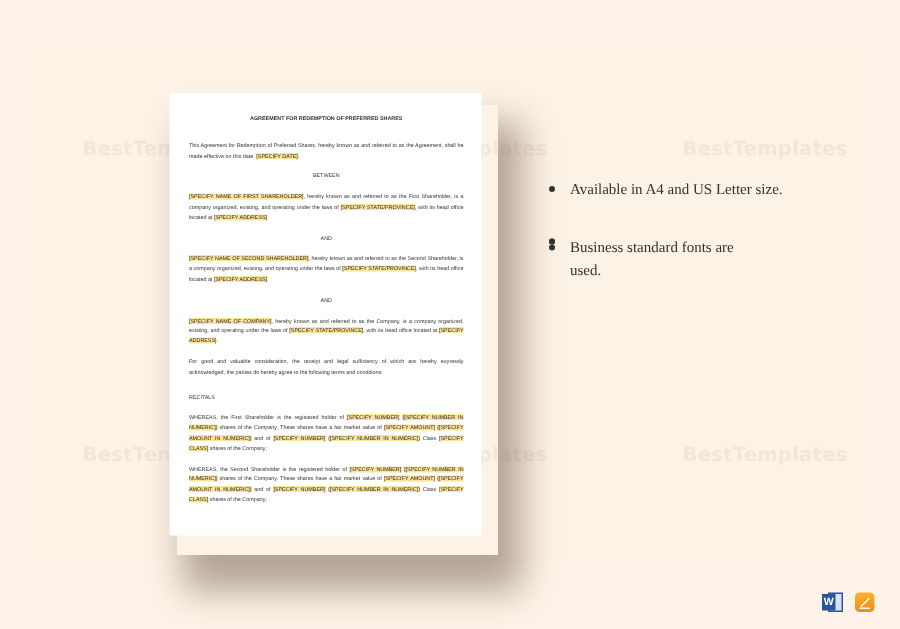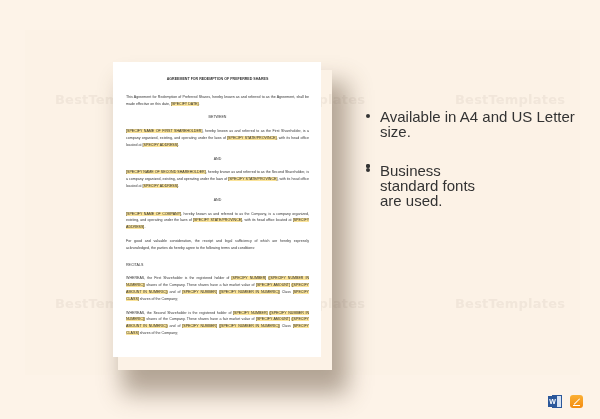--- a/index.html
+++ b/index.html
@@ -25,22 +25,22 @@
     position:absolute; left:113px; top:62px; width:208px; height:295px;
     background:#ffffff; box-sizing:border-box; padding:14px 12px 0 13px;
     font-family:"Liberation Sans", sans-serif; font-size:3.6px; line-height:6.8px;
     color:#333; text-align:justify;
   }
   .doc-title { text-align:center; font-weight:bold; font-size:3.6px; margin-bottom:11px; }
   .doc p { margin:0 0 7px 0; }
   .center { text-align:center; }
   .hl { background:#fbe49a; color:#2a2a2a; }
   .features {
-    position:absolute; left:366px; top:109px; width:230px;
-    font-family:Liberation Sans, sans-serif; font-size:15px; line-height:15px; color:#333;
+    position:absolute; left:366px; top:119px; width:230px;
+    font-family:Liberation Serif, serif; font-size:10px; line-height:15px; color:#333;
   }
   .feature { position:relative; padding-left:14px; margin-bottom:20px; }
   .feature .bullet {
     position:absolute; left:0; top:5px; width:4px; height:4px; border-radius:50%; background:#333;
   }
   .icons { position:absolute; left:548px; top:395px; display:flex; gap:8px; }
   .icon-word {
     width:14px; height:13px; position:relative;
   }
   .icon-word .back { position:absolute; left:4px; top:0; width:10px; height:13px; background:#d7e3f4; border:1px solid #2b579a; box-sizing:border-box; }

